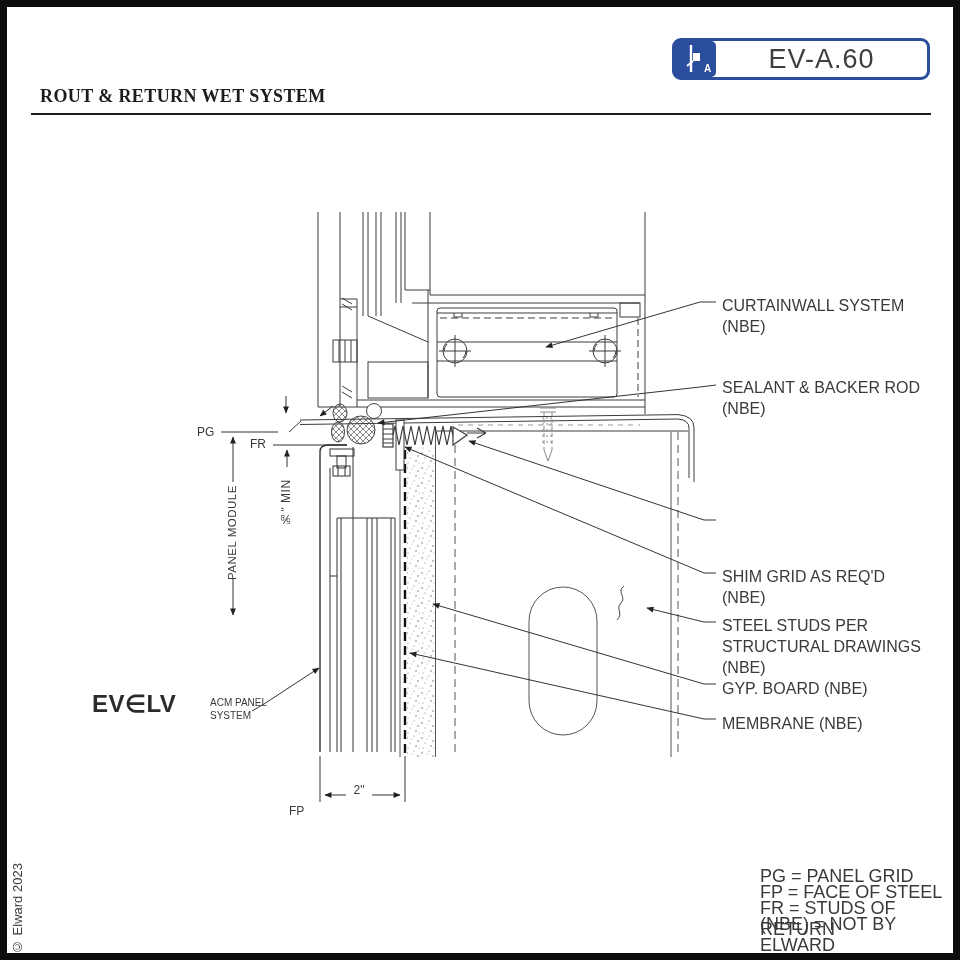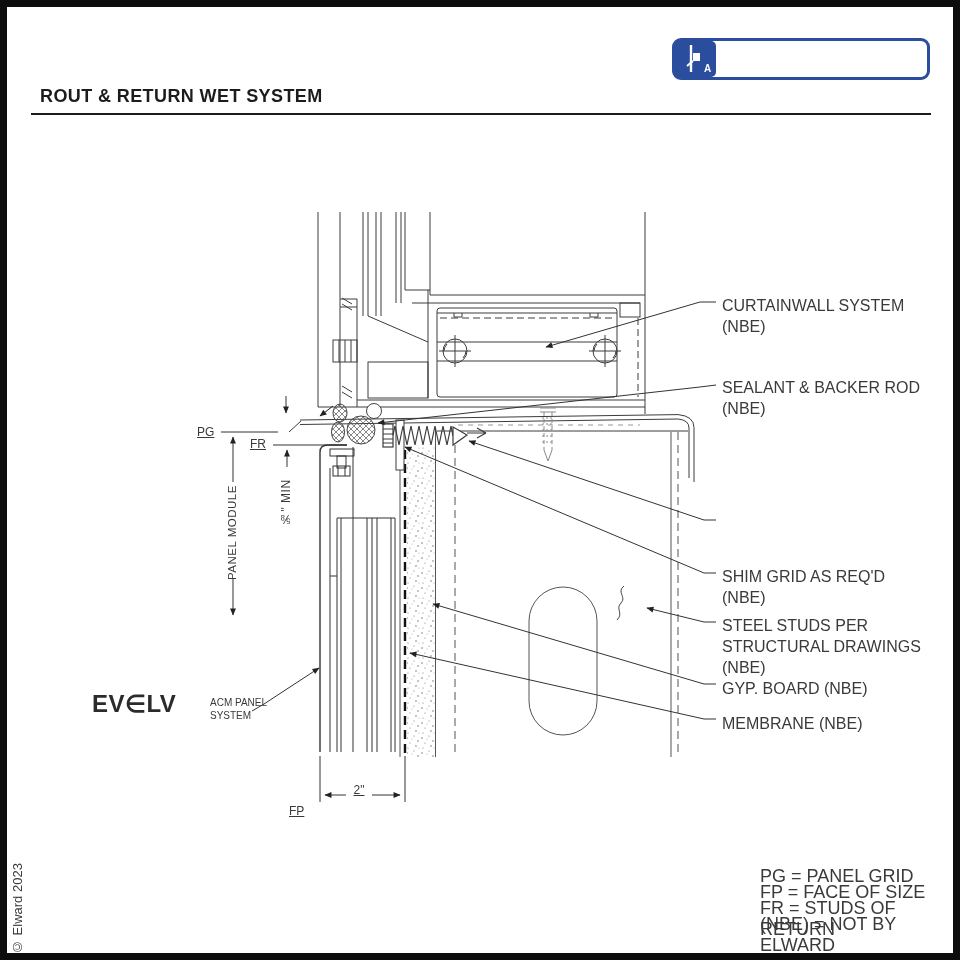--- a/index.html
+++ b/index.html
@@ -1,27 +1,27 @@
 <!DOCTYPE html>
 <html><head>
 <meta charset="utf-8">
 <style>
   html,body{margin:0;padding:0;background:#e8e8e8;}
   .sheet{position:relative;width:960px;height:960px;background:#fff;overflow:hidden;
          font-family:"Liberation Sans",sans-serif;color:#3a3a3a;}
   .frame{position:absolute;inset:0;border:7px solid #0d0d0d;pointer-events:none;z-index:40;}
-  .title{position:absolute;left:40px;top:86px;font-size:18px;font-weight:bold;color:#1c1c1c;letter-spacing:.4px;}
+  .title{position:absolute;left:40px;top:86px;font-size:18px;font-weight:bold;color:#1c1c1c;letter-spacing:.4px;font-family:Liberation Serif, serif;}
   .title-rule{position:absolute;left:31px;top:113px;width:900px;height:2px;background:#1c1c1c;}
   .badge{position:absolute;left:672px;top:38px;width:258px;height:42px;border:3px solid #2b4d9e;
          border-radius:9px;background:#fff;display:flex;align-items:center;box-sizing:border-box;}
   .badge-icon{width:42px;height:36px;background:#2b4d9e;border-radius:5px;margin-left:-1px;flex:0 0 auto;
               position:relative;}
   .badge-code{flex:1;text-align:center;font-size:27px;color:#3f3f3f;letter-spacing:1px;font-weight:500;}
   .label{position:absolute;font-size:16px;line-height:1.32;color:#3a3a3a;white-space:pre-line;}
-  .dimtxt{position:absolute;font-size:12px;color:#3a3a3a;text-decoration:underline;}
+  .dimtxt{position:absolute;font-size:12px;color:#3a3a3a;}
   .vtext{position:absolute;writing-mode:vertical-rl;transform:rotate(180deg);font-size:11.5px;color:#3a3a3a;
          letter-spacing:.5px;}
   .legend-line{position:absolute;left:760px;font-size:18px;color:#3a3a3a;}
   .copyright{position:absolute;left:10px;top:832px;height:122px;writing-mode:vertical-rl;
              transform:rotate(180deg);font-size:13px;color:#3a3a3a;}
   .logo-brand{position:absolute;left:92px;top:690px;font-size:24px;font-weight:800;color:#2b2b2b;letter-spacing:.5px;}
   .logo-tag{position:absolute;left:210px;top:697px;font-size:10px;line-height:1.25;color:#3a3a3a;white-space:pre-line;}
   svg.cad{position:absolute;left:0;top:0;}
 </style>
 </head>
@@ -35,20 +35,21 @@
 
   <div class="badge">
     <div class="badge-icon">
       <svg width="42" height="36" viewBox="0 0 42 36">
         <line x1="17" y1="4" x2="17" y2="31" stroke="#fff" stroke-width="2.4"></line>
         <rect x="19" y="12" width="7" height="8" fill="#fff"></rect>
         <line x1="19" y1="20" x2="13" y2="25" stroke="#fff" stroke-width="2"></line>
         <text x="30" y="31" font-size="10" font-weight="bold" fill="#fff" font-family="Liberation Sans, sans-serif">A</text>
       </svg>
     </div>
+    <div class="badge-code">EV-A.60</div>
   </div>
 
   <svg class="cad" width="960" height="960" viewBox="0 0 960 960">
     <defs>
       <marker id="ah" viewBox="0 0 10 10" refX="9.2" refY="5" markerWidth="10" markerHeight="7" orient="auto">
         <path d="M0,0.8 L10,5 L0,9.2 z" fill="#222"></path>
       </marker>
       <pattern id="xh" width="6" height="6" patternUnits="userSpaceOnUse">
         <path d="M0,0 L6,6 M6,0 L0,6" stroke="#555" stroke-width="0.7"></path>
       </pattern>
@@ -177,18 +178,18 @@
   <div class="dimtxt" style="left:289px;top:804px">FP</div>
   <div class="dimtxt" style="left:346px;top:783px;width:26px;text-align:center;background:#fff">2"</div>
   <div class="vtext" style="left:226px;top:478px;height:102px">PANEL MODULE</div>
   <div class="vtext" style="left:279px;top:466px;height:60px;font-size:12px">⅝" MIN</div>
 
   <div class="logo-brand">EV∈LV</div>
   <div class="logo-tag">ACM PANEL
 SYSTEM</div>
 
   <div class="legend-line" style="top:866px">PG = PANEL GRID</div>
-  <div class="legend-line" style="top:882px">FP = FACE OF SIZE</div>
+  <div class="legend-line" style="top:882px">FP = FACE OF STEEL</div>
   <div class="legend-line" style="top:898px">FR = STUDS OF RETURN</div>
   <div class="legend-line" style="top:914px">(NBE) = NOT BY ELWARD</div>
 
   <div class="copyright">© Elward 2023</div>
 </div>
 
 </body></html>

